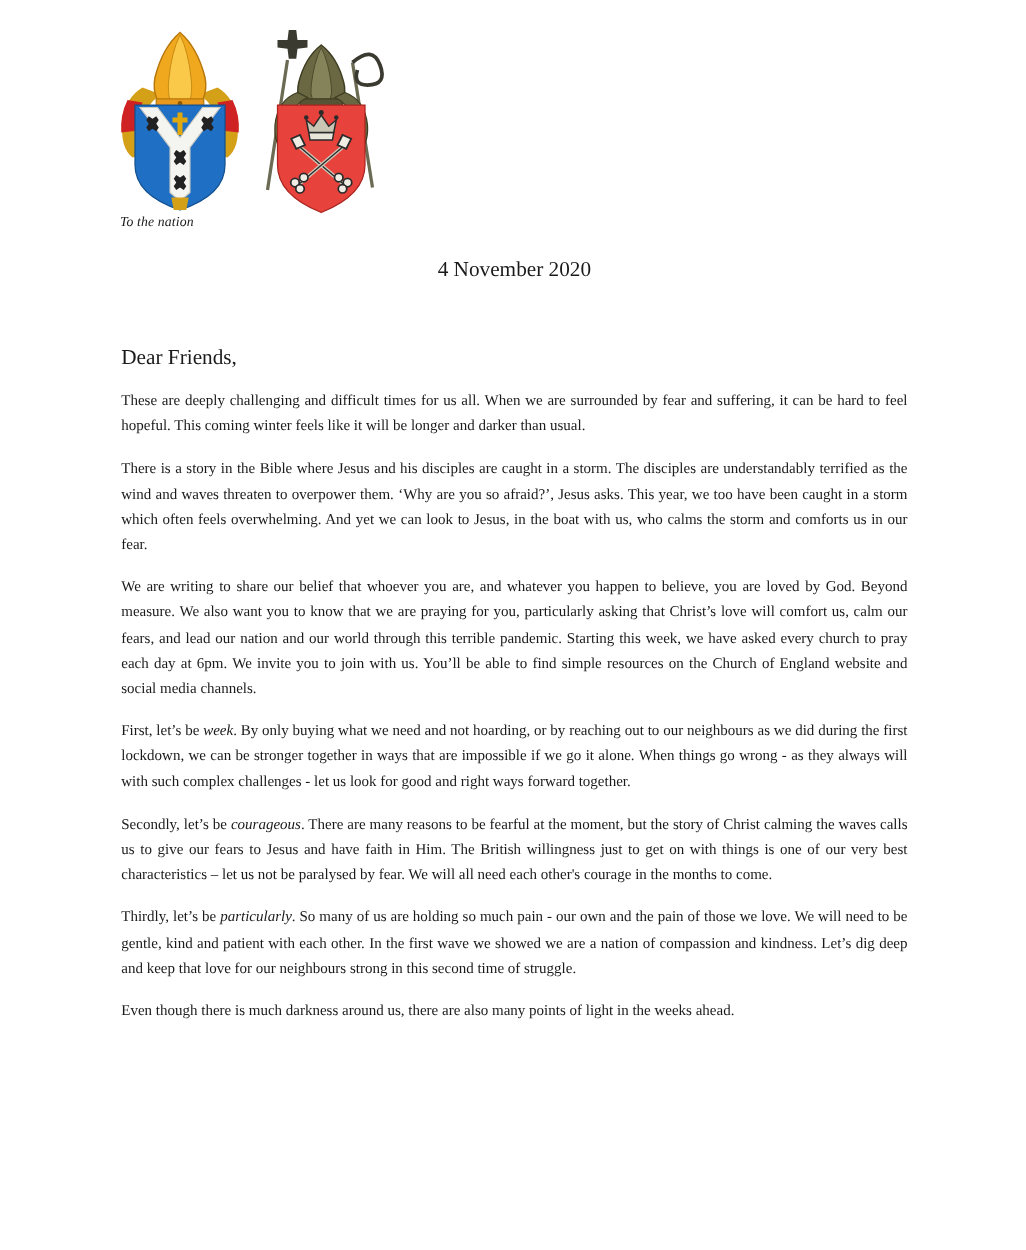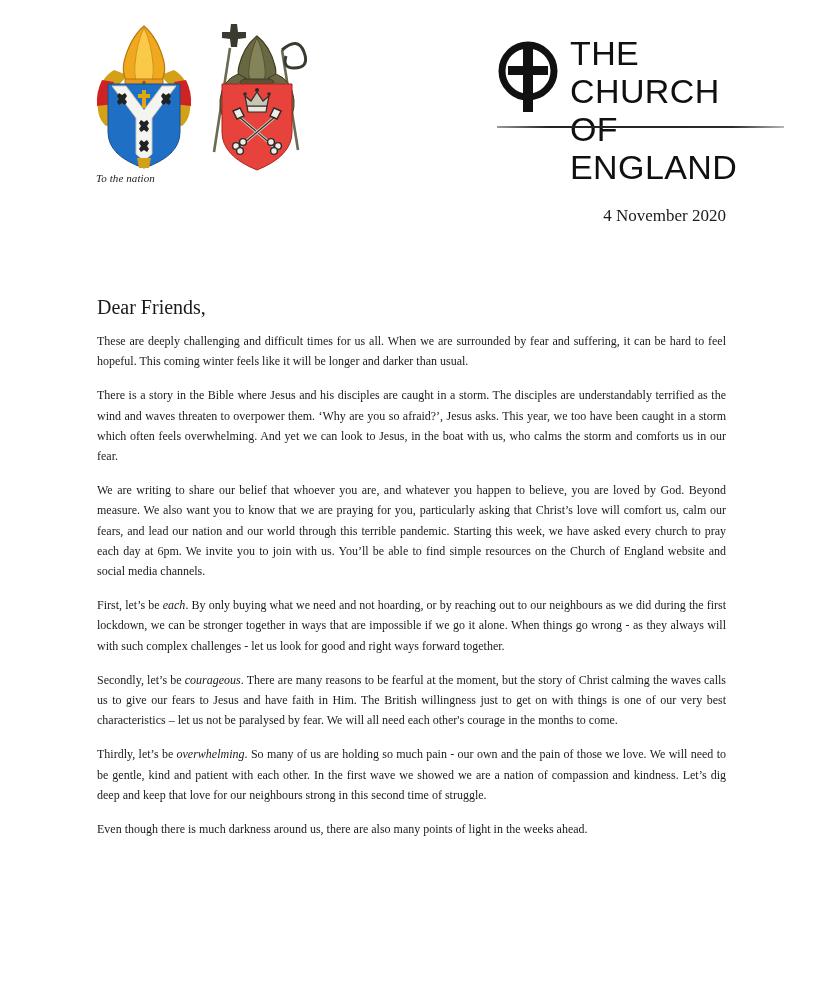--- a/index.html
+++ b/index.html
@@ -83,28 +83,28 @@
 
   
   .letter {
     position: absolute;
     left: 97px;
     top: 206px;
     width: 629px;
   }
 
   .date-line {
-    text-align: right;
+    text-align: center;
     font-size: 17px;
     line-height: 20px;
-    margin: 0 0 71px 0;
+    margin: 0 0 50px 0;
   }
 
   .salutation {
-    font-size: 20px;
+    font-size: 17px;
     line-height: 20px;
     margin: 0 0 14px 0;
   }
 
   .letter p.body-para {
     font-size: 12px;
     line-height: 20.2px;
     text-align: justify;
     text-justify: inter-word;
     margin: 0 0 14px 0;
@@ -195,39 +195,29 @@
 
         <circle cx="78" cy="124" r="3.4"></circle>
         <circle cx="71" cy="120" r="3.4"></circle>
         <circle cx="74" cy="129" r="3.4"></circle>
       </g>
     </svg>
   </div>
 
   <div class="to-the-nation">To the nation</div>
 
-  <div class="coe-logo">
-    <svg class="coe-mark" width="62" height="74" viewBox="0 0 62 74">
-      <circle cx="31" cy="31" r="26" fill="none" stroke="#111111" stroke-width="7"></circle>
-      <rect x="26" y="6" width="10" height="66" fill="#111111"></rect>
-      <rect x="11" y="26" width="40" height="9" fill="#111111"></rect>
-    </svg>
-    <div class="coe-wordmark">THE CHURCH
-OF ENGLAND</div>
-    <div class="coe-rule"></div>
-  </div>
 </div>
 
 <div class="letter">
   <div class="date-line">4 November 2020</div>
 
   <div class="salutation">Dear Friends,</div>
 
   <div id="paragraphs">
       <p class="body-para">These are deeply challenging and difficult times for us all. When we are surrounded by fear and suffering, it can be hard to feel hopeful. This coming winter feels like it will be longer and darker than usual.</p>
       <p class="body-para">There is a story in the Bible where Jesus and his disciples are caught in a storm. The disciples are understandably terrified as the wind and waves threaten to overpower them. ‘Why are you so afraid?’, Jesus asks. This year, we too have been caught in a storm which often feels overwhelming. And yet we can look to Jesus, in the boat with us, who calms the storm and comforts us in our fear.</p>
       <p class="body-para">We are writing to share our belief that whoever you are, and whatever you happen to believe, you are loved by God. Beyond measure. We also want you to know that we are praying for you, particularly asking that Christ’s love will comfort us, calm our fears, and lead our nation and our world through this terrible pandemic. Starting this week, we have asked every church to pray each day at 6pm. We invite you to join with us. You’ll be able to find simple resources on the Church of England website and social media channels.</p>
-      <p class="body-para">First, let’s be <em>each</em>. By only buying what we need and not hoarding, or by reaching out to our neighbours as we did during the first lockdown, we can be stronger together in ways that are impossible if we go it alone. When things go wrong - as they always will with such complex challenges - let us look for good and right ways forward together.</p>
+      <p class="body-para">First, let’s be <em>week</em>. By only buying what we need and not hoarding, or by reaching out to our neighbours as we did during the first lockdown, we can be stronger together in ways that are impossible if we go it alone. When things go wrong - as they always will with such complex challenges - let us look for good and right ways forward together.</p>
       <p class="body-para">Secondly, let’s be <em>courageous</em>. There are many reasons to be fearful at the moment, but the story of Christ calming the waves calls us to give our fears to Jesus and have faith in Him. The British willingness just to get on with things is one of our very best characteristics – let us not be paralysed by fear. We will all need each other's courage in the months to come.</p>
-      <p class="body-para">Thirdly, let’s be <em>overwhelming</em>. So many of us are holding so much pain - our own and the pain of those we love. We will need to be gentle, kind and patient with each other. In the first wave we showed we are a nation of compassion and kindness. Let’s dig deep and keep that love for our neighbours strong in this second time of struggle.</p>
+      <p class="body-para">Thirdly, let’s be <em>particularly</em>. So many of us are holding so much pain - our own and the pain of those we love. We will need to be gentle, kind and patient with each other. In the first wave we showed we are a nation of compassion and kindness. Let’s dig deep and keep that love for our neighbours strong in this second time of struggle.</p>
       <p class="body-para">Even though there is much darkness around us, there are also many points of light in the weeks ahead.</p>
     </div>
 </div>
 
 </body></html>

